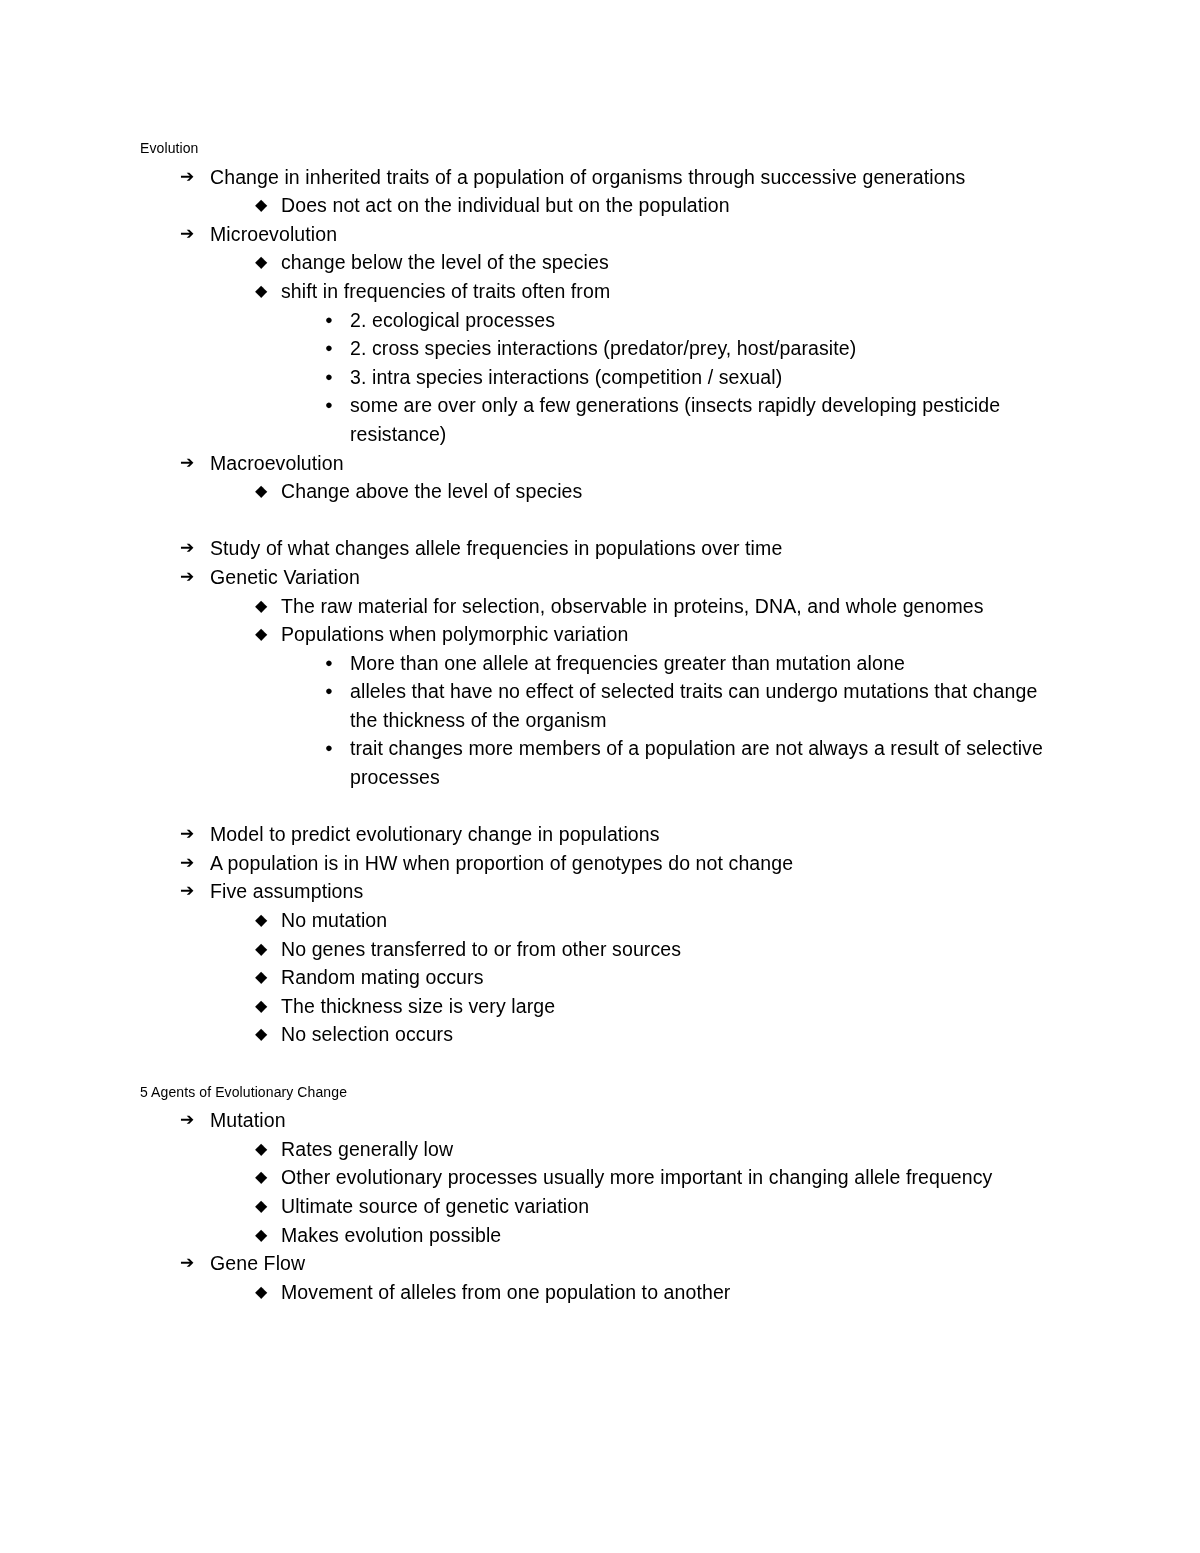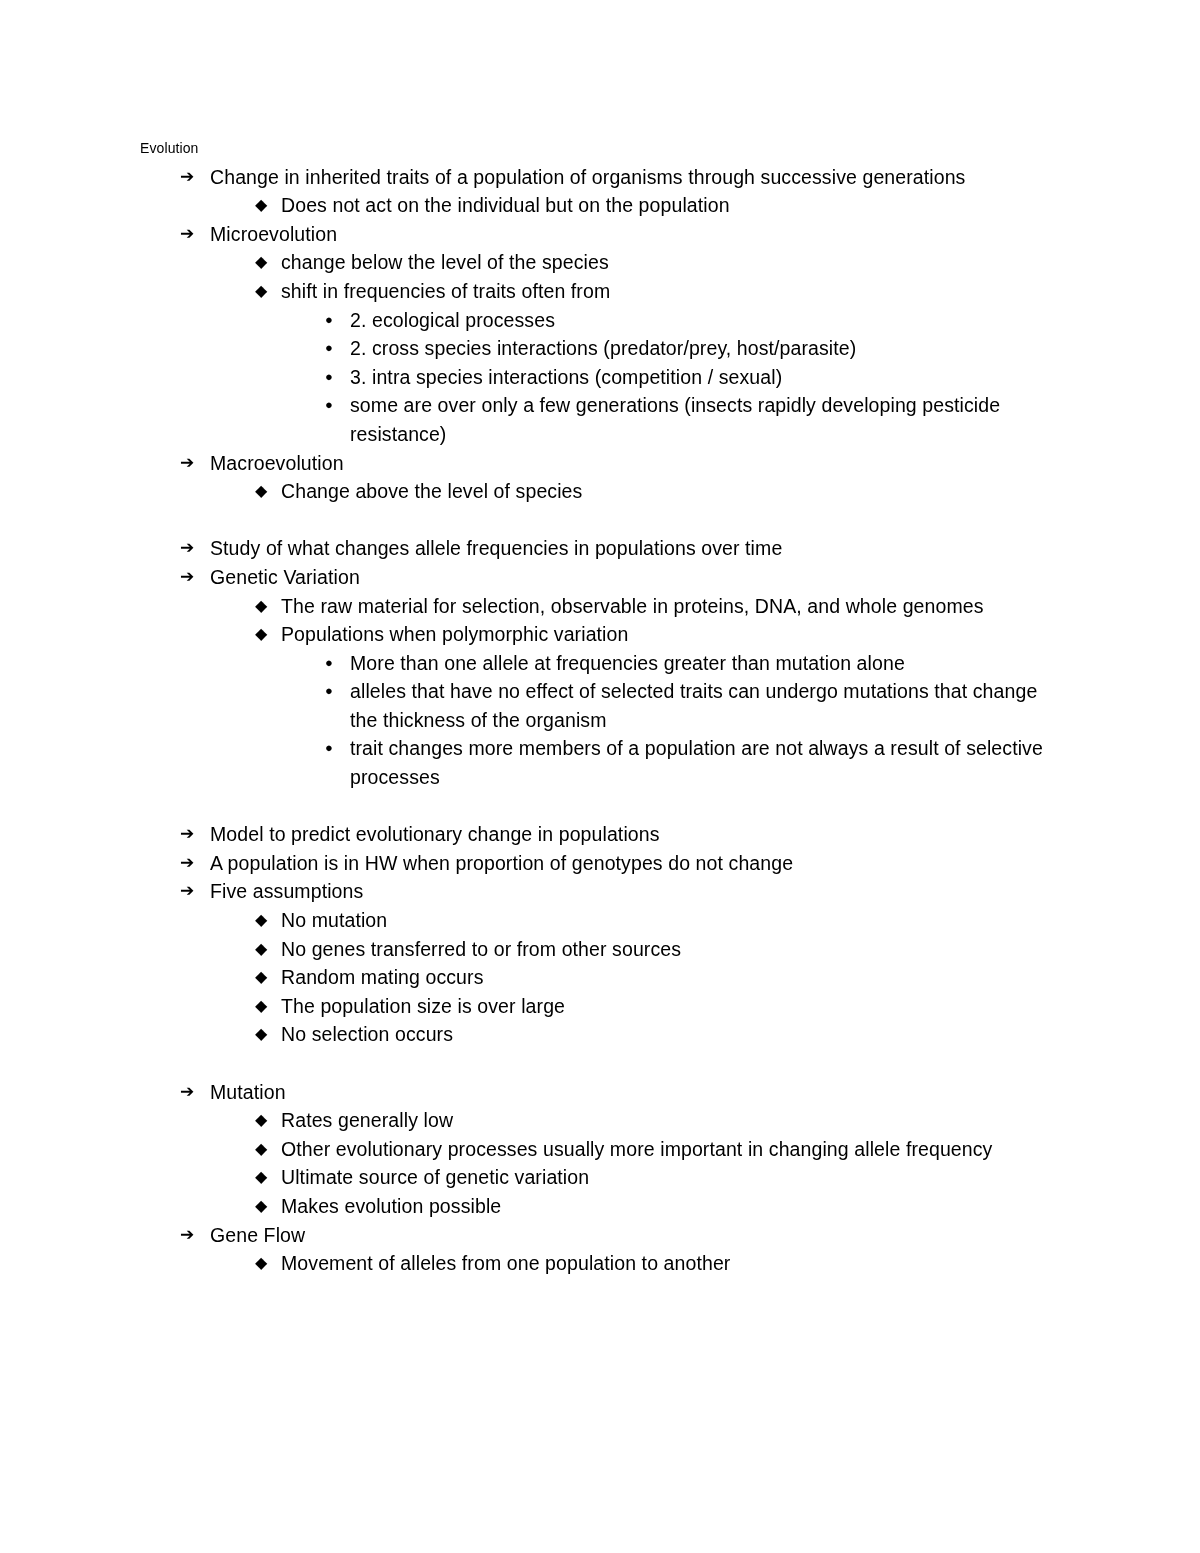--- a/index.html
+++ b/index.html
@@ -195,27 +195,30 @@
       <div class="row lvl2">
         <span class="bullet">◆</span>
         <span class="text">No genes transferred to or from other sources</span>
       </div>
       <div class="row lvl2">
         <span class="bullet">◆</span>
         <span class="text">Random mating occurs</span>
       </div>
       <div class="row lvl2">
         <span class="bullet">◆</span>
-        <span class="text">The population size is over large</span>
+        <span class="text">The thickness size is very large</span>
       </div>
       <div class="row lvl2">
         <span class="bullet">◆</span>
         <span class="text">No selection occurs</span>
       </div>
       <div class="spacer"></div>
+      <div class="row lvl0">
+        <span class="text">5 Agents of Evolutionary Change</span>
+      </div>
       <div class="row lvl1">
         <span class="bullet">➔</span>
         <span class="text">Mutation</span>
       </div>
       <div class="row lvl2">
         <span class="bullet">◆</span>
         <span class="text">Rates generally low</span>
       </div>
       <div class="row lvl2">
         <span class="bullet">◆</span>

